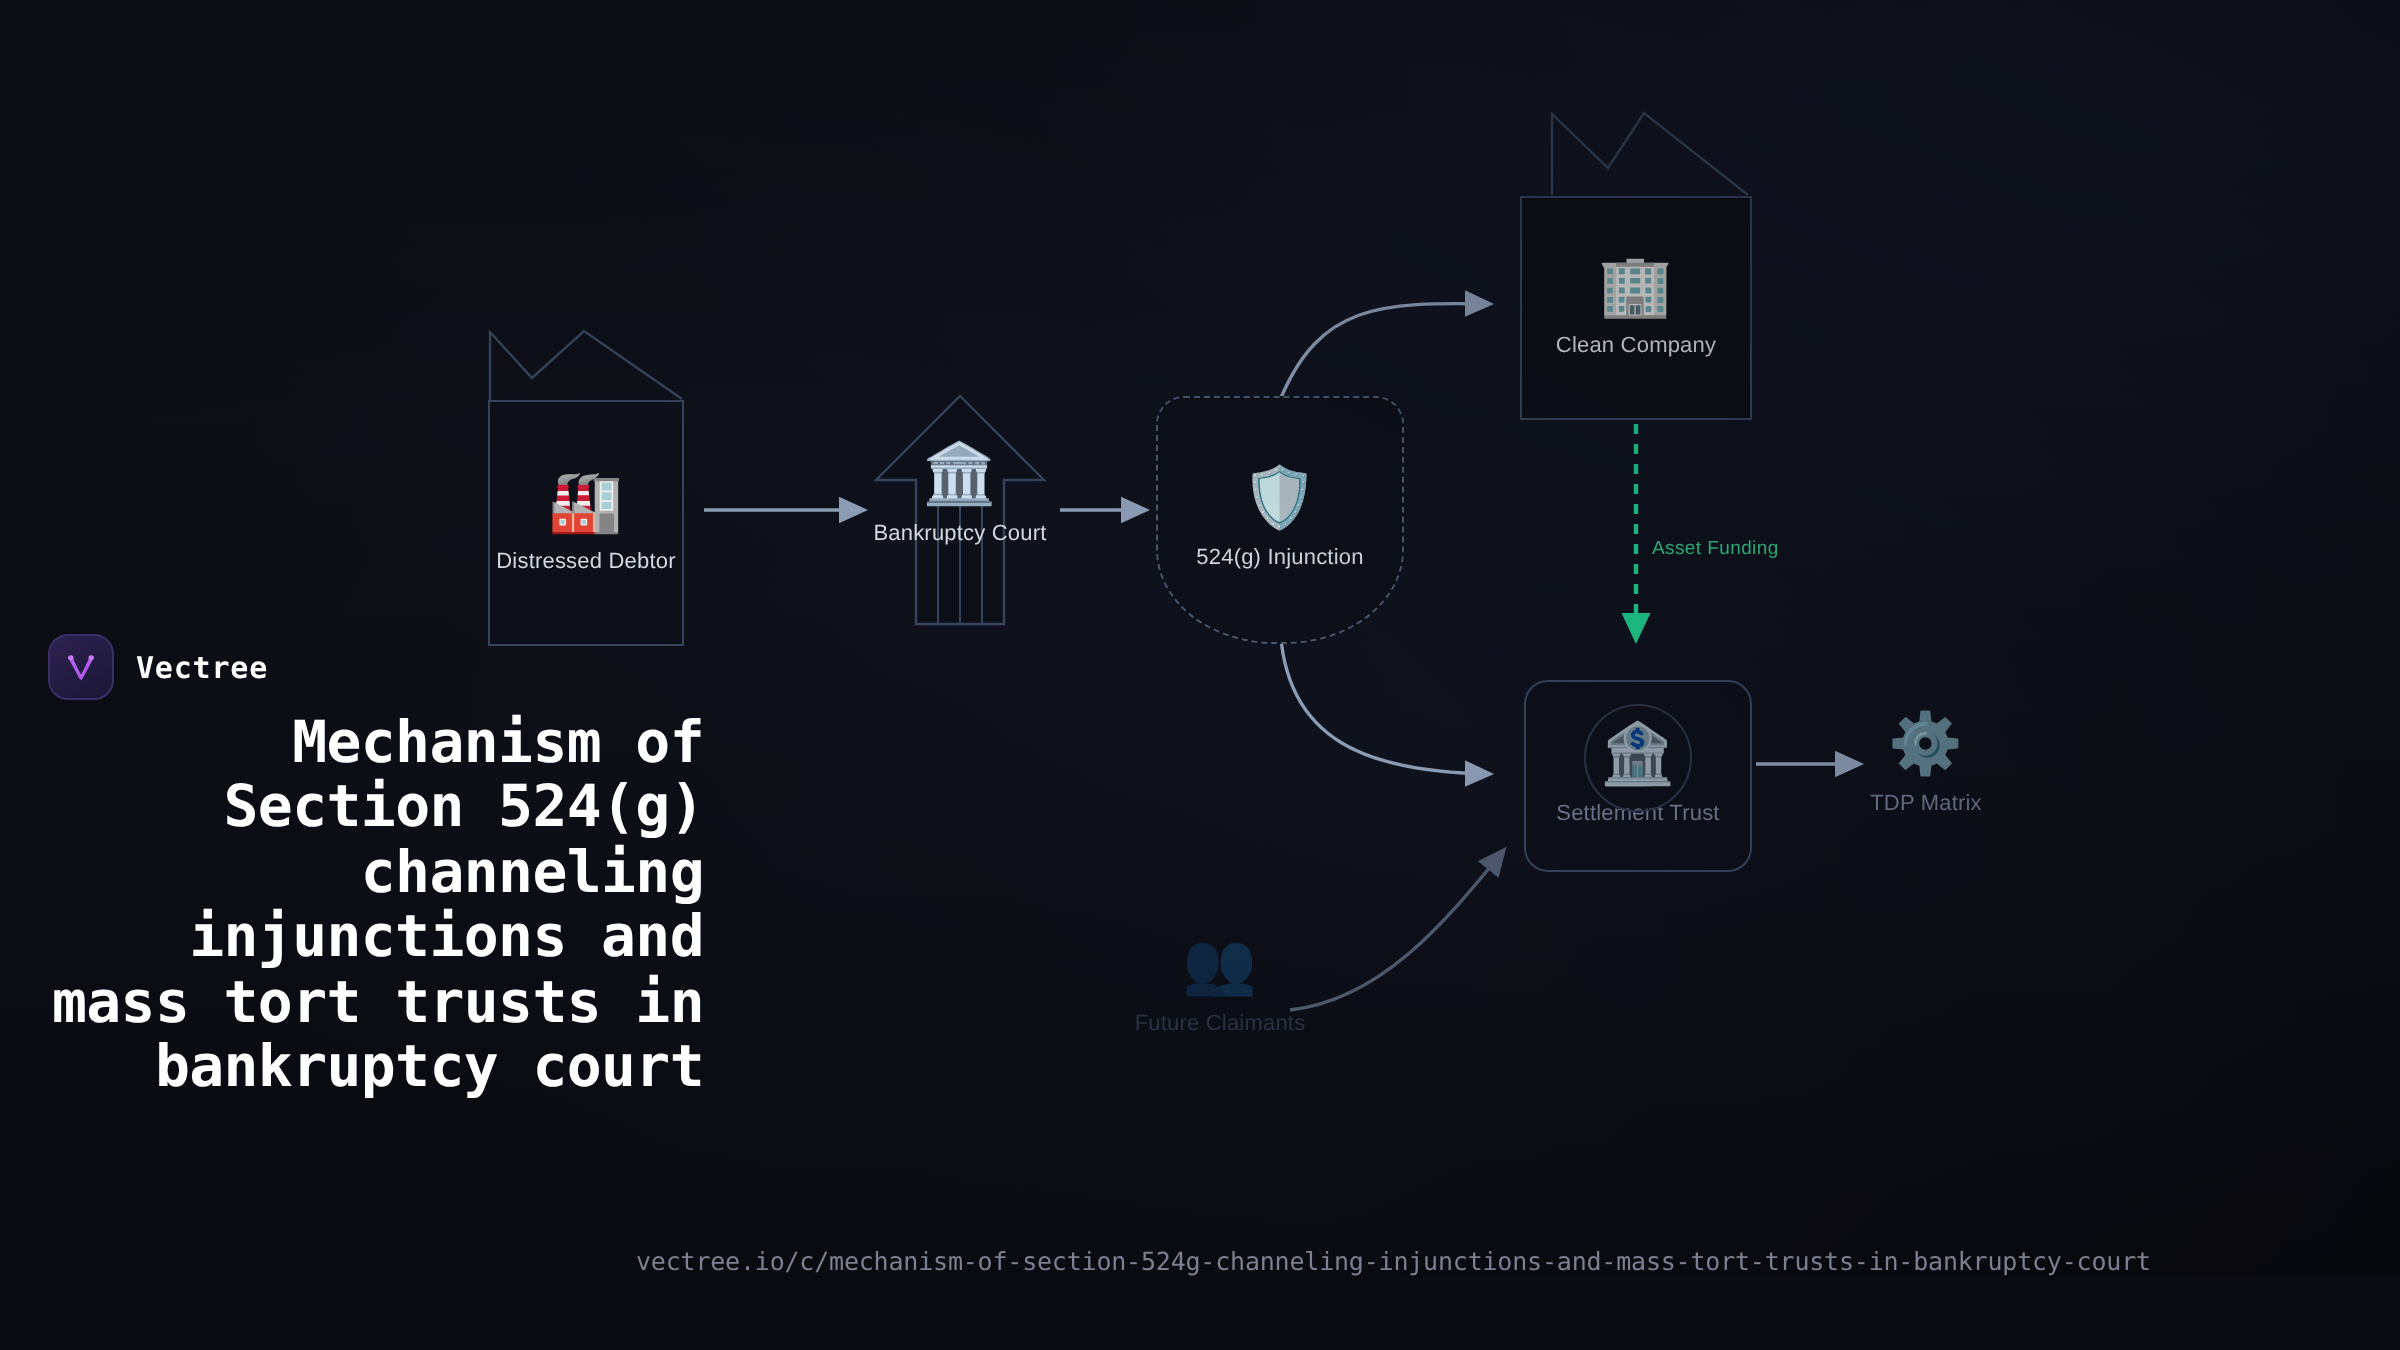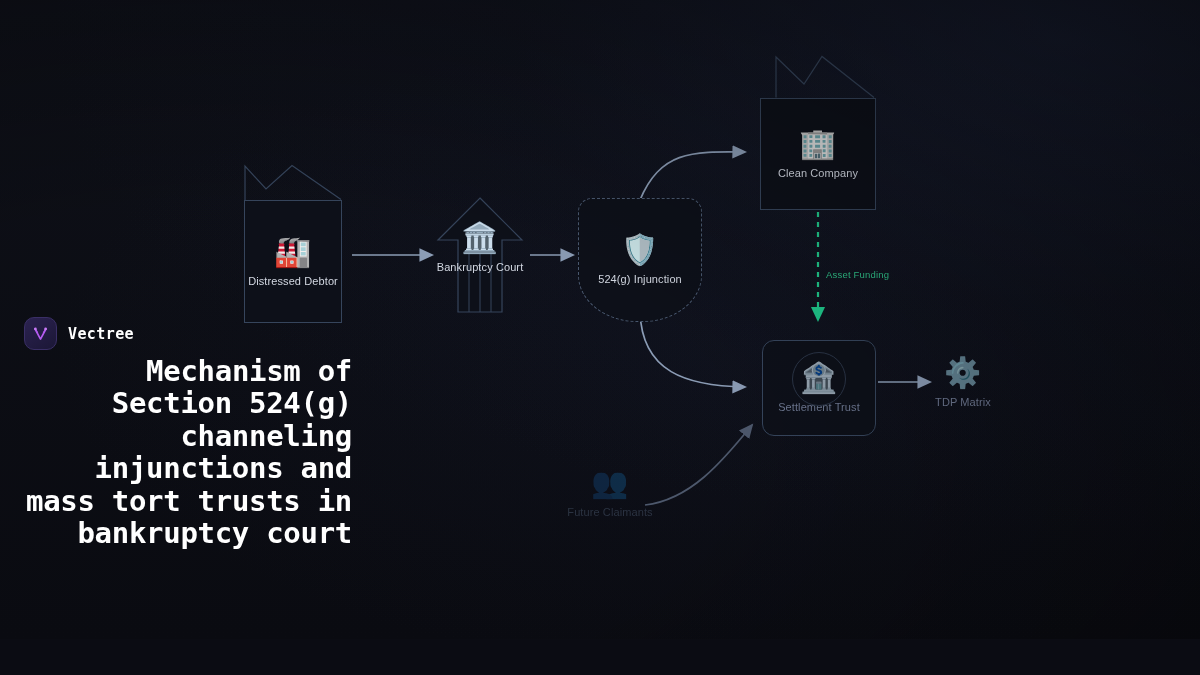--- a/index.html
+++ b/index.html
@@ -245,14 +245,15 @@
         <path d="M8.2,11 L6.2,7.2 M15.8,11 L17.8,7.2" fill="none" stroke="#b45cf0" stroke-width="1.7" stroke-linecap="round"></path>
         <circle cx="5.6" cy="6.2" r="1.7" fill="#c97bf5"></circle>
         <circle cx="18.4" cy="6.2" r="1.7" fill="#c97bf5"></circle>
       </svg>
     </div>
     <div class="brand-name">Vectree</div>
   </div>
 
   <h1 class="headline">Mechanism of Section 524(g) channeling injunctions and mass tort trusts in bankruptcy court</h1>
 
+  <div class="url">vectree.io/c/mechanism-of-section-524g-channeling-injunctions-and-mass-tort-trusts-in-bankruptcy-court</div>
 
 </div>
 
 </body></html>

